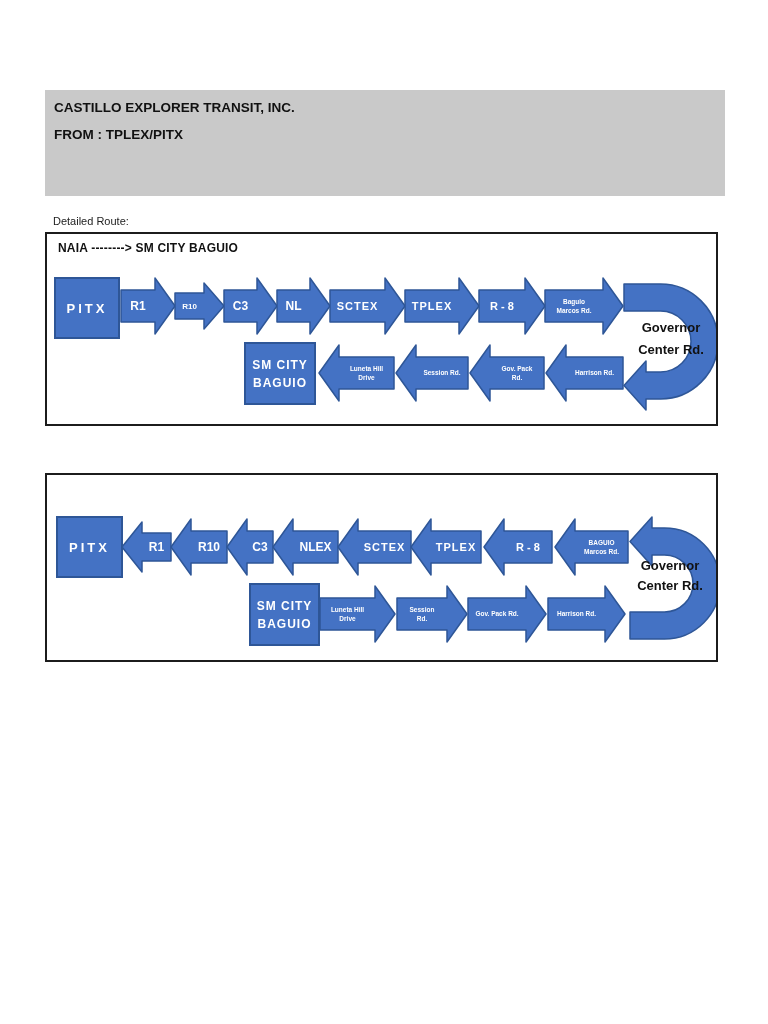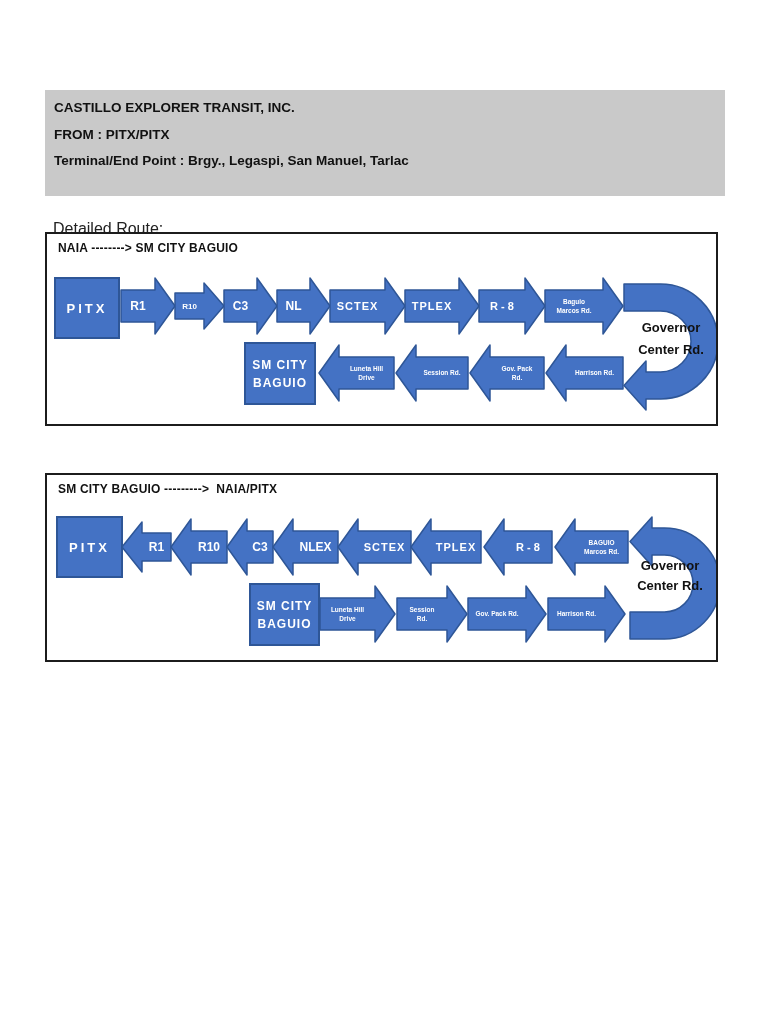--- a/index.html
+++ b/index.html
@@ -2,38 +2,37 @@
 <html><head>
 <meta charset="utf-8">
 <style>
   html,body{margin:0;padding:0;background:#ffffff;}
   .page{position:relative;width:768px;height:1024px;background:#ffffff;
         font-family:"Liberation Sans",sans-serif;overflow:hidden;}
   .header-block{position:absolute;left:45px;top:90px;width:680px;height:106px;
         box-sizing:border-box;padding:5px 0 0 9px;}
   .header-block p{margin:0;font-weight:bold;font-size:13.5px;line-height:26.5px;
         white-space:pre;color:#111111;}
-  .detailed-label{position:absolute;left:53px;top:204px;font-size:16px;color:#222222;}
+  .detailed-label{position:absolute;left:53px;top:204px;font-size:11px;color:#222222;}
   .route-box{position:absolute;left:45px;width:673px;border:2px solid #1c1c1c;
         box-sizing:border-box;background:#ffffff;}
   #route-box-0{top:232px;height:194px;}
   #route-box-1{top:473px;height:189px;}
   .route-title{position:absolute;left:11px;top:7px;font-weight:bold;font-size:12px;
         color:#111111;letter-spacing:0.2px;white-space:pre;}
   .route-svg{position:absolute;left:0;top:0;width:100%;height:100%;}
 </style>
 </head>
 <body>
 
 <div class="page">
 
   <div class="header-block" id="header-block" style="background: rgb(201, 201, 201);">
     <p>CASTILLO EXPLORER TRANSIT, INC.</p>
-    <p>FROM : PITX/PITX</p>
-    <p>Terminal/End Point : Brgy., Legaspi, San Manuel, Tarlac</p>
+    <p>FROM : TPLEX/PITX</p>
   </div>
 
   <p class="detailed-label">Detailed Route:</p>
 
   <div class="route-box" id="route-box-0">
     <svg class="route-svg" id="route-svg-0" viewBox="0 0 669 190" preserveAspectRatio="none">
         <g>
           <rect x="8" y="44" width="64" height="60" fill="#4472C4" stroke="#2E5697" stroke-width="2"></rect>
           <text x="40" y="78.55" text-anchor="middle" fill="#FFFFFF" font-size="13" font-weight="bold" font-family="&quot;Liberation Sans&quot;,sans-serif" letter-spacing="3"><tspan x="40" y="78.55">PITX</tspan></text>
         </g>
@@ -157,16 +156,15 @@
         </g>
         <g>
           <polygon points="421,123 479,123 479,111 499,139 479,167 479,155 421,155" fill="#4472C4" stroke="#2E5697" stroke-width="1.5" stroke-linejoin="round"></polygon>
           <text x="450" y="141.275" text-anchor="middle" fill="#FFFFFF" font-size="6.5" font-weight="bold" font-family="&quot;Liberation Sans&quot;,sans-serif" letter-spacing="0"><tspan x="450" y="141.275">Gov. Pack Rd.</tspan></text>
         </g>
         <g>
           <polygon points="501,123 558,123 558,111 578,139 558,167 558,155 501,155" fill="#4472C4" stroke="#2E5697" stroke-width="1.5" stroke-linejoin="round"></polygon>
           <text x="529.5" y="141.275" text-anchor="middle" fill="#FFFFFF" font-size="6.5" font-weight="bold" font-family="&quot;Liberation Sans&quot;,sans-serif" letter-spacing="0"><tspan x="529.5" y="141.275">Harrison Rd.</tspan></text>
         </g>
       </svg>
-    <div class="route-title">SM CITY BAGUIO ---------&gt;  NAIA/PITX</div>
   </div>
 
 </div>
 
 </body></html>

